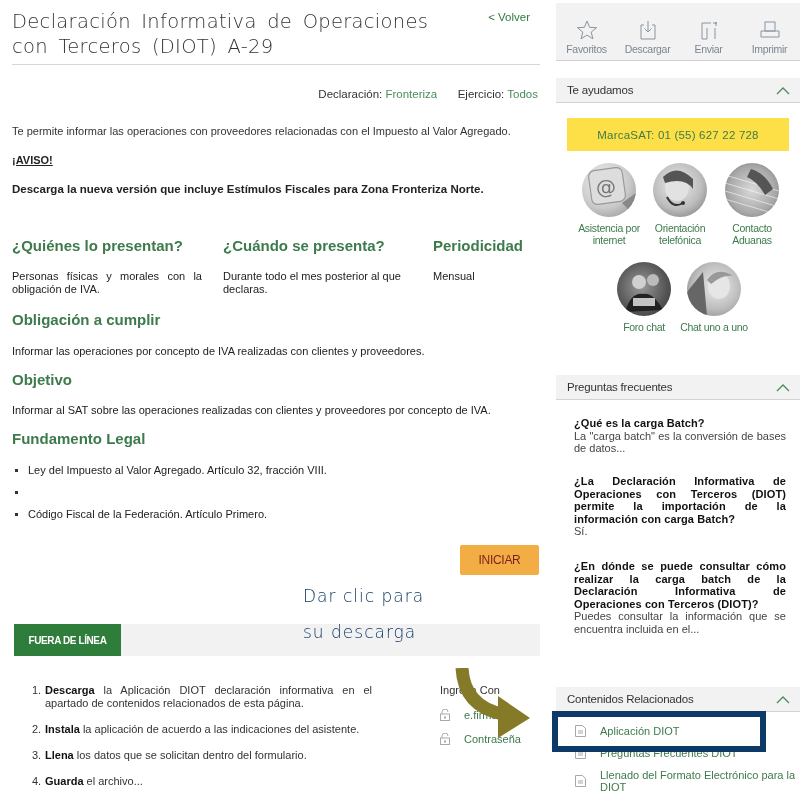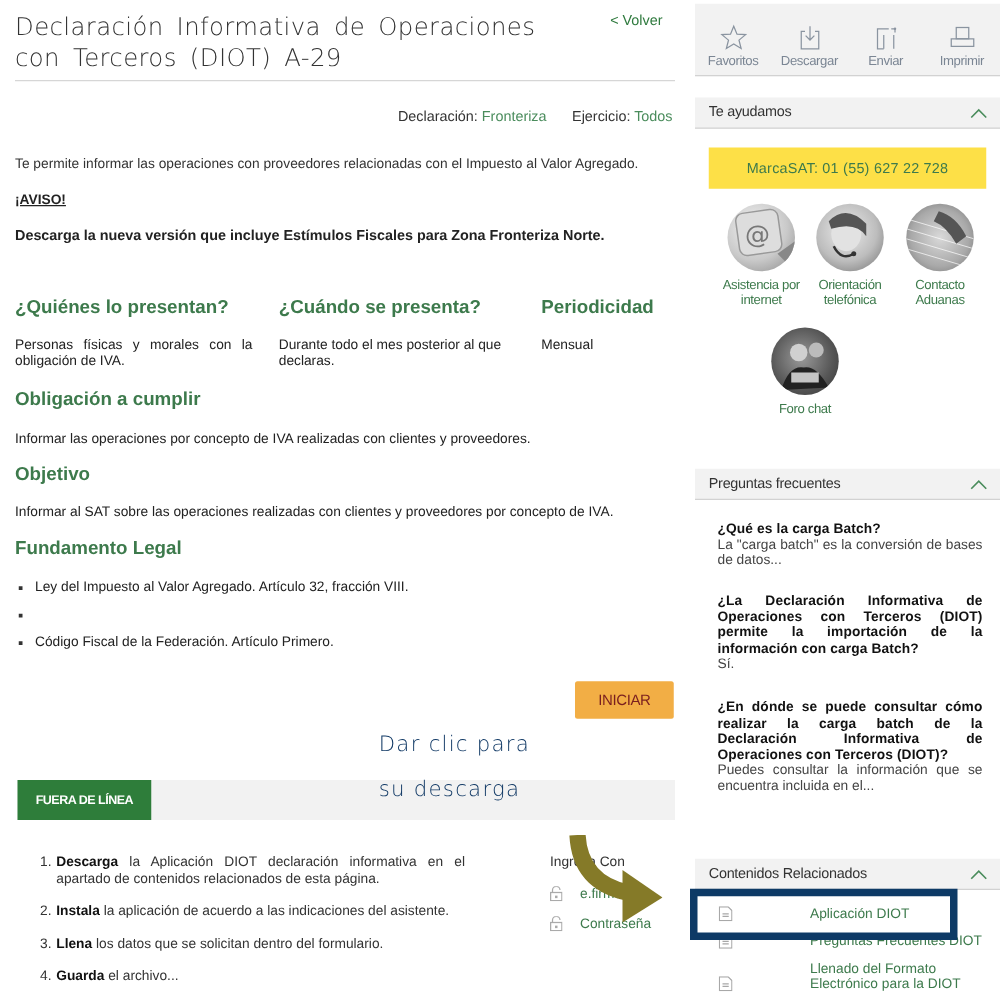--- a/index.html
+++ b/index.html
@@ -56,21 +56,21 @@
 
   .phone-box { position: absolute; left: 11px; top: 118px; width: 222px; height: 33px; background: #fde047; display: flex; align-items: center; justify-content: center; font-size: 11.5px; color: #3d7a4c; letter-spacing: 0.2px; }
   .help-item { position: absolute; width: 72px; display: flex; flex-direction: column; align-items: center; text-align: center; font-size: 10.5px; line-height: 12px; color: #3d7a4c; cursor: pointer; letter-spacing: -0.3px; }
   .help-item .circle { width: 54px; height: 54px; border-radius: 50%; margin-bottom: 5px; overflow: hidden; position: relative; }
 
   .faq { position: absolute; left: 18px; width: 212px; font-size: 11px; line-height: 12.5px; text-align: justify; }
   .faq .q { font-weight: bold; color: #111; letter-spacing: 0.1px; }
   .faq .a { color: #444; }
 
   .related { position: absolute; left: 19px; top: 725px; width: 225px; font-size: 11px; color: #3d7a4c; }
-  .related .rel-item { display: flex; align-items: flex-end; margin-bottom: 10px; line-height: 12px; cursor: pointer; gap: 48px; }
+  .related .rel-item { display: flex; align-items: center; margin-bottom: 10px; line-height: 12px; cursor: pointer; }
   .doc-icon { width: 11px; height: 12px; margin-right: 14px; flex: none; }
 
   
   .callout { position: absolute; left: 303px; top: 578px; font-family: "DejaVu Sans", sans-serif; font-size: 17px; color: #123a66; line-height: 36px; text-align: left; width: 190px; letter-spacing: 1px; font-weight: 300; }
   .highlight-box { position: absolute; left: 552px; top: 711px; width: 214px; height: 41px; border: 6px solid #0d3a66; background: transparent; pointer-events: none; }
   .arrow { position: absolute; left: 440px; top: 668px; width: 90px; height: 70px; }
 </style>
 </head>
 <body>
 
@@ -246,20 +246,30 @@
     <div class="circle" style="background:radial-gradient(circle at 45% 45%, #9a9a9a 0%, #555 60%, #333 100%)">
       <svg viewBox="0 0 54 54" width="54" height="54">
           <circle cx="22" cy="20" r="7" fill="#d0d0d0"></circle>
           <circle cx="36" cy="18" r="6" fill="#bbb"></circle>
           <path d="M8 50 Q14 30 26 32 Q36 30 46 48 Z" fill="#222"></path>
           <rect x="16" y="36" width="22" height="8" fill="#eee" opacity="0.8"></rect>
         </svg>
     </div>
     <span>Foro chat</span>
   </div>
+  <div class="help-item" style="left:122px;top:262px">
+    <div class="circle" style="background:radial-gradient(circle at 55% 45%, #ededed 0%, #bcbcbc 55%, #777 100%)">
+      <svg viewBox="0 0 54 54" width="54" height="54">
+          <path d="M0 30 L16 10 L20 54 L0 54 Z" fill="#666"></path>
+          <ellipse cx="32" cy="24" rx="11" ry="13" fill="#e6e6e6"></ellipse>
+          <path d="M20 18 Q30 4 46 14 Q36 12 24 22 Z" fill="#999"></path>
+        </svg>
+    </div>
+    <span>Chat uno a uno</span>
+  </div>
 
   <div class="panel-h" style="top:375px">
     <span>Preguntas frecuentes</span>
     <svg class="chev" viewBox="0 0 14 9">
         <path d="M1 8L7 2l6 6" fill="none" stroke="#4a8c5c" stroke-width="1.3"></path>
       </svg>
   </div>
   <div class="faq" style="top:417px">
     <div class="q">¿Qué es la carga Batch?</div>
     <div class="a">La "carga batch" es la conversión de bases de datos...</div>

